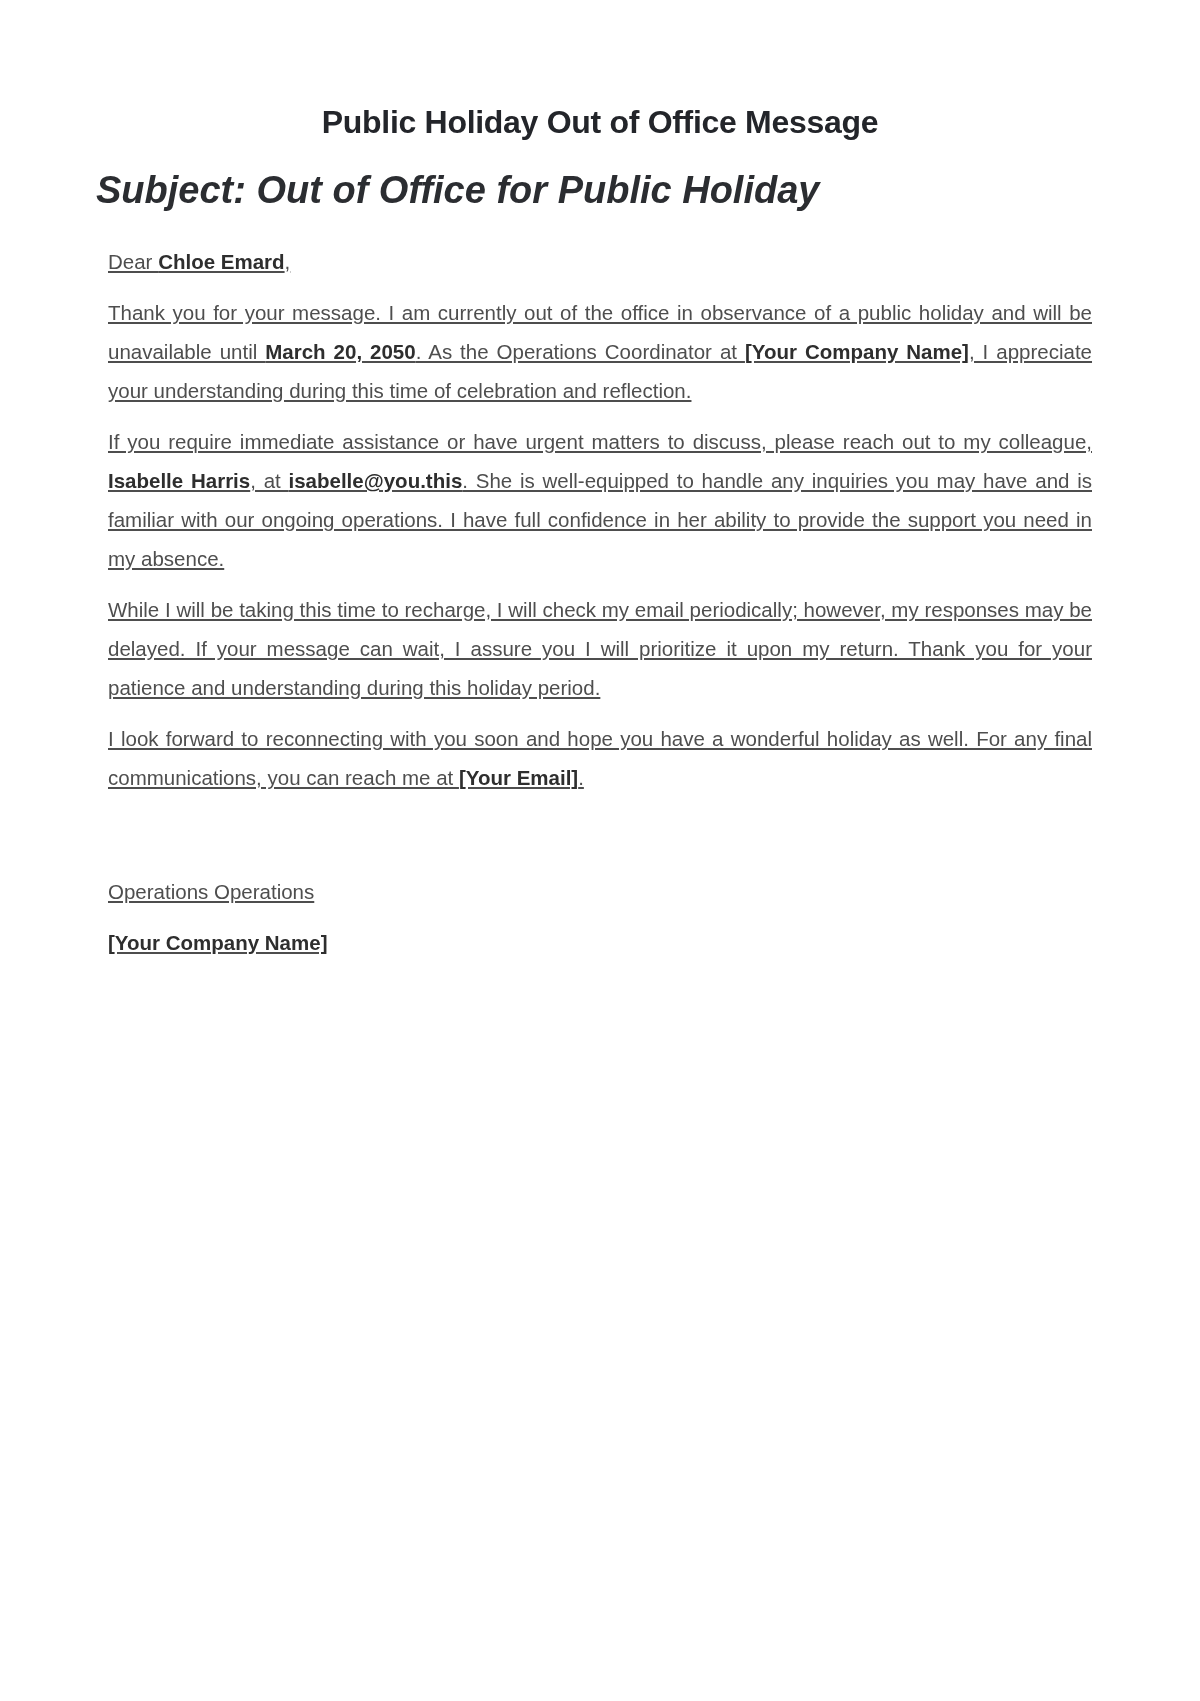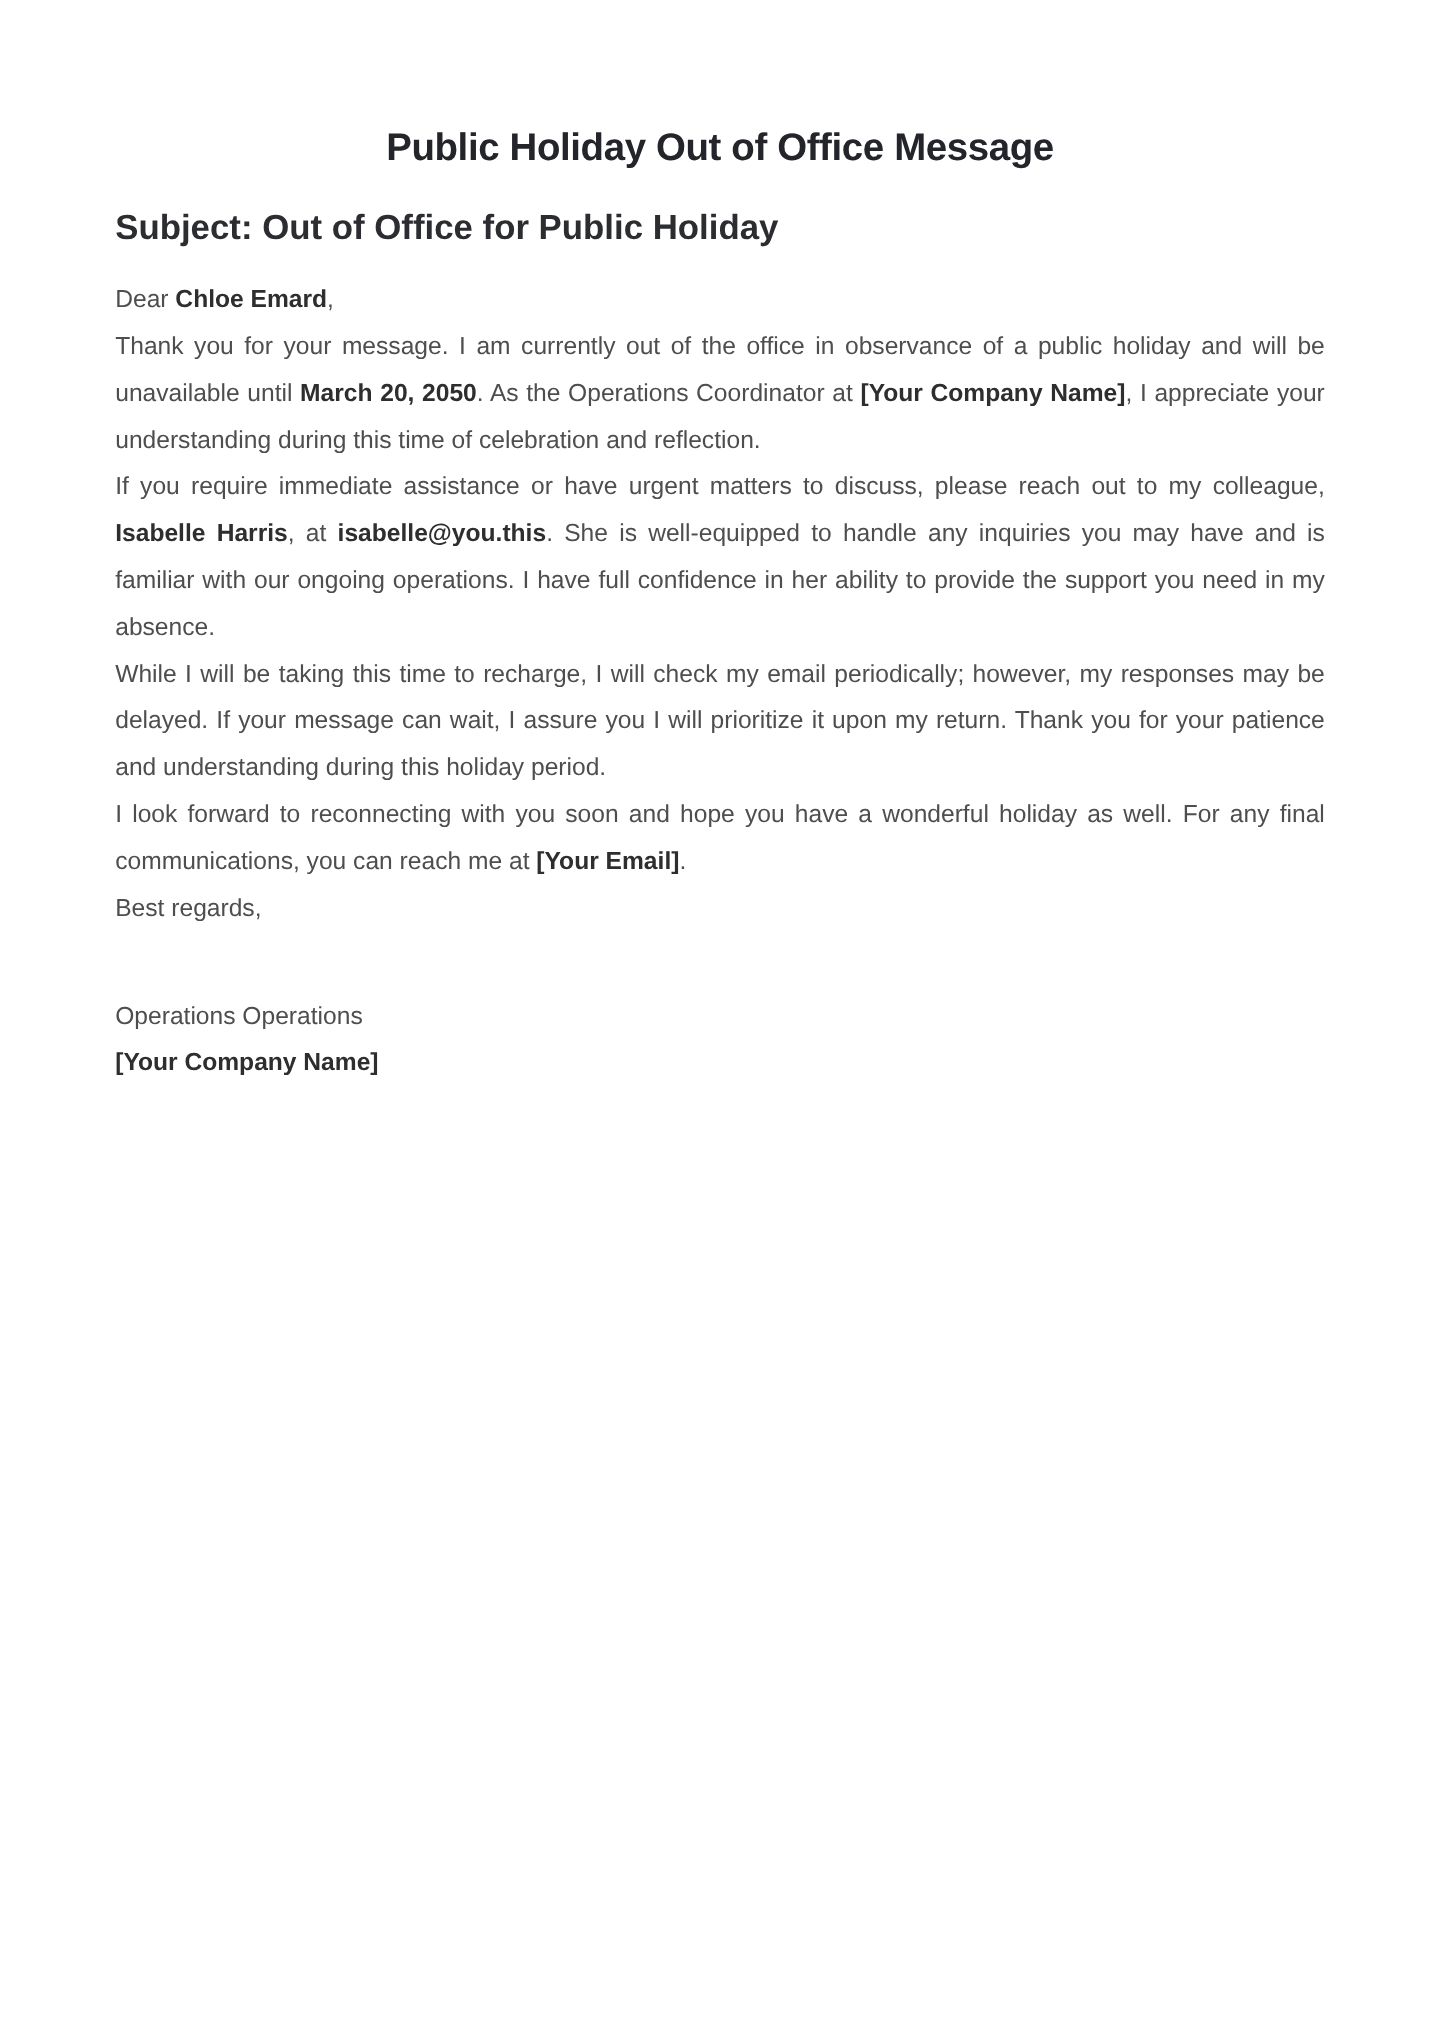--- a/index.html
+++ b/index.html
@@ -1,21 +1,21 @@
 <!DOCTYPE html>
 <html><head>
   <meta charset="utf-8">
   <style>
     html, body { margin: 0; padding: 0; background: #ffffff; }
     body { width: 1200px; height: 1701px; position: relative; font-family: "Liberation Sans", sans-serif; color: #4a4a4a; }
     .page { position: absolute; left: 96px; top: 0; width: 1008px; }
     .title { margin: 0; position: absolute; top: 96px; left: 0; width: 1008px; text-align: center; font-size: 32px; font-weight: bold; color: #23252a; letter-spacing: -0.3px; line-height: 52px; }
-    .subject { margin: 0; position: absolute; top: 170px; left: 0; font-size: 29px; font-weight: bold; color: #2b2d31; line-height: 40px; }
+    .subject { margin: 0; position: absolute; top: 170px; left: 0; font-size: 38px; font-weight: bold; color: #2b2d31; line-height: 40px; font-style: italic; }
     .body { position: absolute; top: 230px; left: 0; width: 1008px; font-size: 20.5px; line-height: 39px; color: #4e4e4e; }
-    .body p { margin: 0; text-align: justify; }
+    .body p { margin: 12px; text-align: justify; text-decoration: underline; }
     .body b { color: #2e2e2e; font-weight: bold; }
     .gap { height: 51px; }
     .footer { text-align: center; margin: 0; }
     .footer a { color: #4b47f0; text-decoration: none; }
     .footer .at { color: #4e4e4e; }
   </style>
 </head>
 <body>
 
 <div class="page">
@@ -26,19 +26,18 @@
     <p><span>Dear </span><b>Chloe Emard</b><span>,</span></p>
 
     <p><span>Thank you for your message. I am currently out of the office in observance of a public holiday and will be unavailable until </span><b>March 20, 2050</b><span>. As the Operations Coordinator at </span><b>[Your Company Name]</b><span>, I appreciate your understanding during this time of celebration and reflection.</span></p>
 
     <p><span>If you require immediate assistance or have urgent matters to discuss, please reach out to my colleague, </span><b>Isabelle Harris</b><span>, at </span><b>isabelle@you.this</b><span>. She is well-equipped to handle any inquiries you may have and is familiar with our ongoing operations. I have full confidence in her ability to provide the support you need in my absence.</span></p>
 
     <p>While I will be taking this time to recharge, I will check my email periodically; however, my responses may be delayed. If your message can wait, I assure you I will prioritize it upon my return. Thank you for your patience and understanding during this holiday period.</p>
 
     <p><span>I look forward to reconnecting with you soon and hope you have a wonderful holiday as well. For any final communications, you can reach me at </span><b>[Your Email]</b><span>.</span></p>
 
-    <p>Best regards,</p>
     <div class="gap"></div>
     <p>Operations Operations</p>
     <p><b>[Your Company Name]</b></p>
 
   </div>
 </div>
 
 </body></html>

